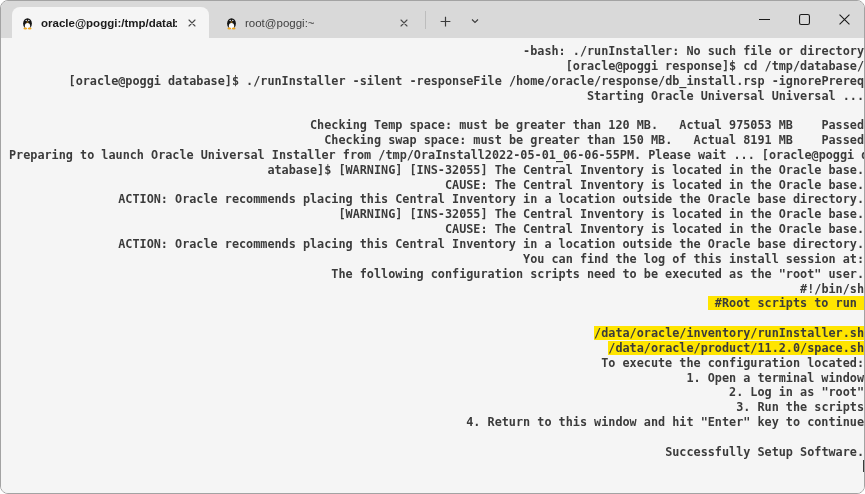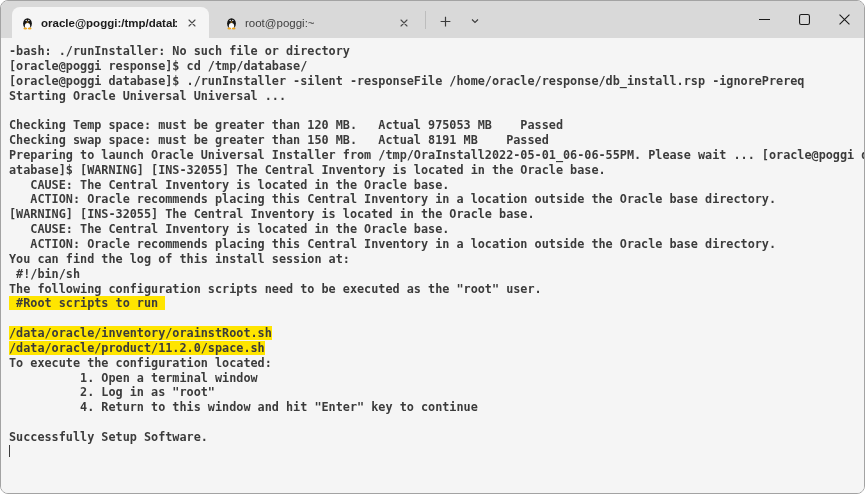--- a/index.html
+++ b/index.html
@@ -43,21 +43,21 @@
   .win-btn{
     width:40px;height:37px;align-self:flex-start;border:none;background:transparent;
     display:flex;align-items:center;justify-content:center;cursor:default;
   }
   
   .terminal{
     flex:1;background:var(--term-bg);padding:6px 0 0 8px;overflow:hidden;
     font-family:"DejaVu Sans Mono","Liberation Mono",monospace;
     font-size:11.8px;font-weight:bold;line-height:14.85px;color:var(--term-fg);
   }
-  .tline{white-space:pre;}
+  .tline{white-space:pre;text-align:right;}
   .tline .hl{background:var(--hl-bg);}
   .cursor{
     display:inline-block;width:1.4px;height:12px;background:#3c3c3c;
     vertical-align:middle;margin-top:-2px;
   }
 </style>
 </head>
 <body>
 
 <div class="window">
@@ -147,29 +147,30 @@
         <div class="tline">Checking Temp space: must be greater than 120 MB.   Actual 975053 MB    Passed</div>
         <div class="tline">Checking swap space: must be greater than 150 MB.   Actual 8191 MB    Passed</div>
         <div class="tline">Preparing to launch Oracle Universal Installer from /tmp/OraInstall2022-05-01_06-06-55PM. Please wait ... [oracle@poggi d</div>
         <div class="tline">atabase]$ [WARNING] [INS-32055] The Central Inventory is located in the Oracle base.</div>
         <div class="tline">   CAUSE: The Central Inventory is located in the Oracle base.</div>
         <div class="tline">   ACTION: Oracle recommends placing this Central Inventory in a location outside the Oracle base directory.</div>
         <div class="tline">[WARNING] [INS-32055] The Central Inventory is located in the Oracle base.</div>
         <div class="tline">   CAUSE: The Central Inventory is located in the Oracle base.</div>
         <div class="tline">   ACTION: Oracle recommends placing this Central Inventory in a location outside the Oracle base directory.</div>
         <div class="tline">You can find the log of this install session at:</div>
+        <div class="tline">The following configuration scripts need to be executed as the "root" user.</div>
         <div class="tline"> #!/bin/sh</div>
-        <div class="tline">The following configuration scripts need to be executed as the "root" user.</div>
         <div class="tline"><span class="hl"> #Root scripts to run </span></div>
         <div class="tline"> </div>
-        <div class="tline"><span class="hl">/data/oracle/inventory/orainstRoot.sh</span></div>
+        <div class="tline"><span class="hl">/data/oracle/inventory/runInstaller.sh</span></div>
         <div class="tline"><span class="hl">/data/oracle/product/11.2.0/space.sh</span></div>
         <div class="tline">To execute the configuration located:</div>
         <div class="tline">          1. Open a terminal window</div>
         <div class="tline">          2. Log in as "root"</div>
+        <div class="tline">          3. Run the scripts</div>
         <div class="tline">          4. Return to this window and hit "Enter" key to continue</div>
         <div class="tline"> </div>
         <div class="tline">Successfully Setup Software.</div>
       </div>
     <div class="tline"><span class="cursor"></span></div>
   </div>
 
 </div>
 
 </body></html>

